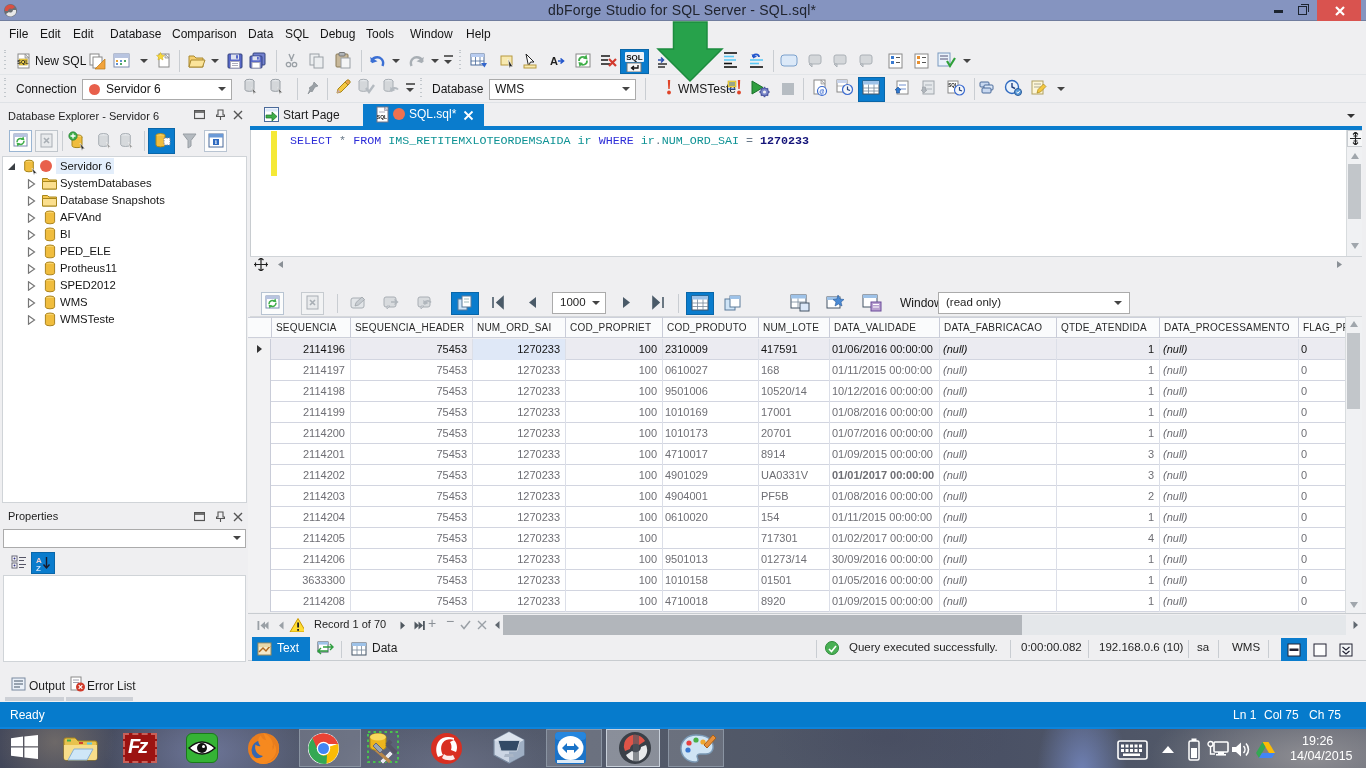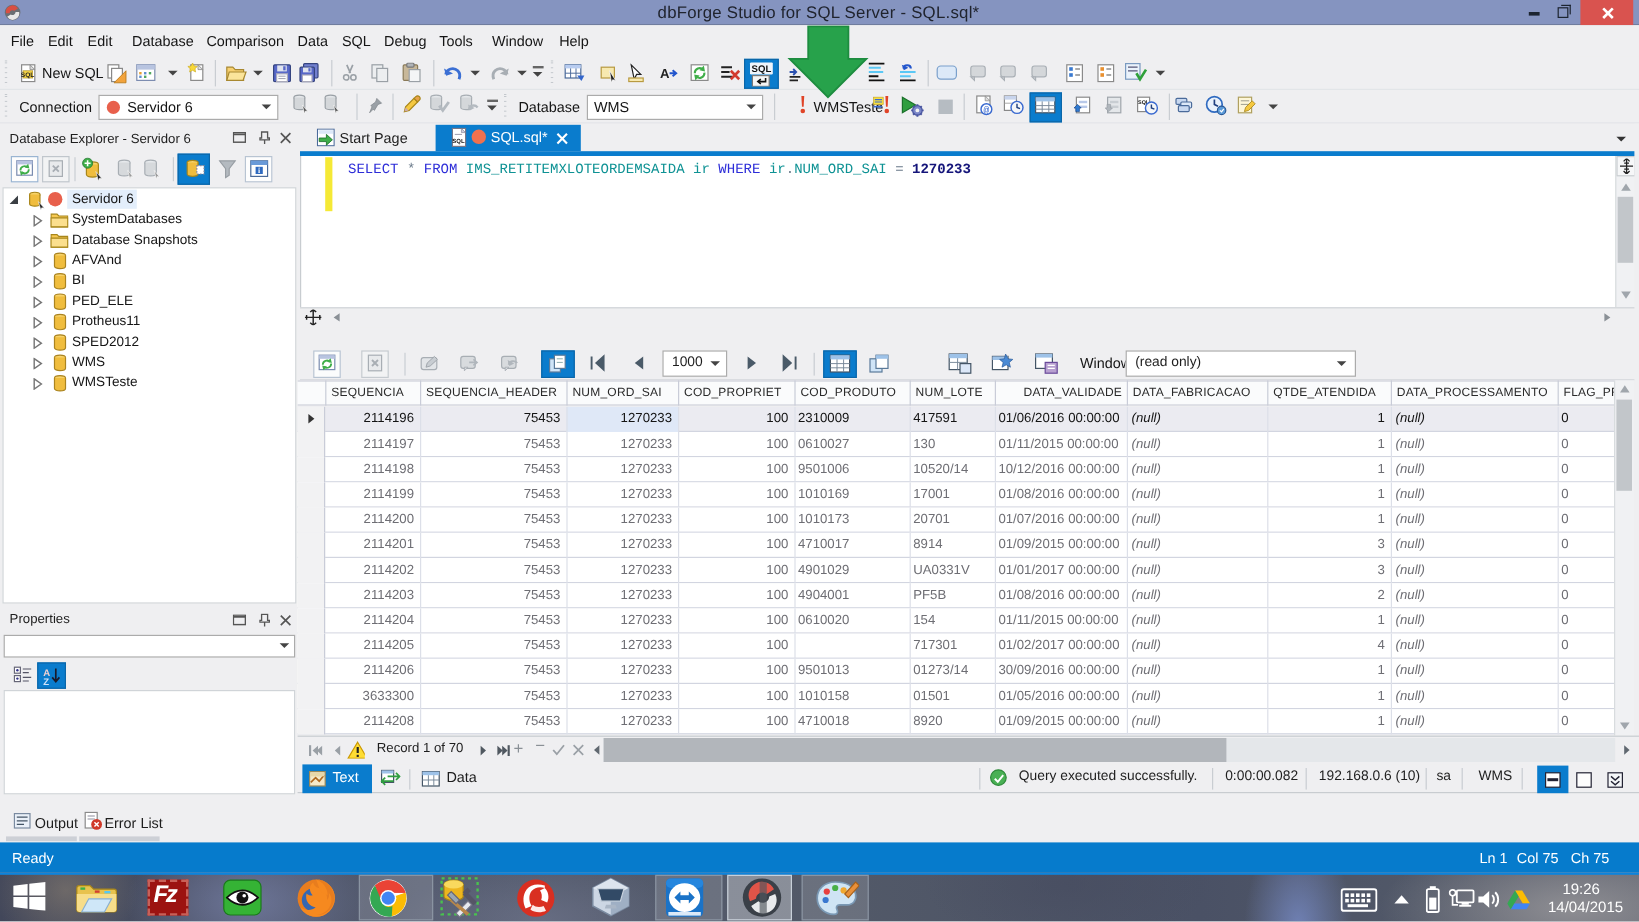--- a/index.html
+++ b/index.html
@@ -689,21 +689,21 @@
 <div class="ab txt" style="left:355px;top:322px;font-size:10px;color:#2a2a2a;font-weight:normal;letter-spacing:0.2px;">SEQUENCIA_HEADER</div>
 <div class="ab" style="left:472px;top:317px;width:1px;height:21px;background:#c9ccd8;"></div>
 <div class="ab txt" style="left:477px;top:322px;font-size:10px;color:#2a2a2a;font-weight:normal;letter-spacing:0.2px;">NUM_ORD_SAI</div>
 <div class="ab" style="left:565px;top:317px;width:1px;height:21px;background:#c9ccd8;"></div>
 <div class="ab txt" style="left:570px;top:322px;font-size:10px;color:#2a2a2a;font-weight:normal;letter-spacing:0.2px;">COD_PROPRIET</div>
 <div class="ab" style="left:662px;top:317px;width:1px;height:21px;background:#c9ccd8;"></div>
 <div class="ab txt" style="left:667px;top:322px;font-size:10px;color:#2a2a2a;font-weight:normal;letter-spacing:0.2px;">COD_PRODUTO</div>
 <div class="ab" style="left:758px;top:317px;width:1px;height:21px;background:#c9ccd8;"></div>
 <div class="ab txt" style="left:763px;top:322px;font-size:10px;color:#2a2a2a;font-weight:normal;letter-spacing:0.2px;">NUM_LOTE</div>
 <div class="ab" style="left:829px;top:317px;width:1px;height:21px;background:#c9ccd8;"></div>
-<div class="ab txt" style="left:853px;top:322px;font-size:10px;color:#2a2a2a;font-weight:normal;letter-spacing:0.2px;">DATA_VALIDADE</div>
+<div class="ab txt" style="left:834px;top:322px;font-size:10px;color:#2a2a2a;font-weight:normal;letter-spacing:0.2px;">DATA_VALIDADE</div>
 <div class="ab" style="left:939px;top:317px;width:1px;height:21px;background:#c9ccd8;"></div>
 <div class="ab txt" style="left:944px;top:322px;font-size:10px;color:#2a2a2a;font-weight:normal;letter-spacing:0.2px;">DATA_FABRICACAO</div>
 <div class="ab" style="left:1056px;top:317px;width:1px;height:21px;background:#c9ccd8;"></div>
 <div class="ab txt" style="left:1061px;top:322px;font-size:10px;color:#2a2a2a;font-weight:normal;letter-spacing:0.2px;">QTDE_ATENDIDA</div>
 <div class="ab" style="left:1159px;top:317px;width:1px;height:21px;background:#c9ccd8;"></div>
 <div class="ab txt" style="left:1164px;top:322px;font-size:10px;color:#2a2a2a;font-weight:normal;letter-spacing:0.2px;">DATA_PROCESSAMENTO</div>
 <div class="ab" style="left:1298px;top:317px;width:1px;height:21px;background:#c9ccd8;"></div>
 <div class="ab txt" style="left:1303px;top:322px;font-size:10px;color:#2a2a2a;font-weight:normal;letter-spacing:0.2px;">FLAG_PR</div>
 <div class="ab" style="left:1345px;top:317px;width:1px;height:21px;background:#c9ccd8;"></div>
 <div class="ab" style="left:248px;top:339px;width:1097px;height:21px;background:#ebebf1;border-bottom:1px solid #d2d5e0;"></div>
@@ -734,21 +734,21 @@
 <div class="ab" style="left:1159px;top:339px;width:1px;height:21px;background:#dcdfe8;"></div>
 <div class="ab" style="left:1298px;top:339px;width:1px;height:21px;background:#dcdfe8;"></div>
 <div class="ab" style="left:1345px;top:339px;width:1px;height:21px;background:#dcdfe8;"></div>
 <div class="ab" style="left:248px;top:360px;width:1097px;height:21px;background:#ffffff;border-bottom:1px solid #d2d5e0;"></div>
 <div class="ab" style="left:248px;top:360px;width:23px;height:21px;background:#f2f2f3;border-right:1px solid #c9ccd8;"></div>
 <div class="ab txt" style="left:271px;top:364px;width:74px;text-align:right;font-size:11px;color:#6e6e74;">2114197</div>
 <div class="ab txt" style="left:350px;top:364px;width:117px;text-align:right;font-size:11px;color:#6e6e74;">75453</div>
 <div class="ab txt" style="left:472px;top:364px;width:88px;text-align:right;font-size:11px;color:#6e6e74;">1270233</div>
 <div class="ab txt" style="left:565px;top:364px;width:92px;text-align:right;font-size:11px;color:#6e6e74;">100</div>
 <div class="ab txt" style="left:665px;top:364px;font-size:11px;color:#6e6e74;font-weight:normal;">0610027</div>
-<div class="ab txt" style="left:761px;top:364px;font-size:11px;color:#6e6e74;font-weight:normal;">130</div>
+<div class="ab txt" style="left:761px;top:364px;font-size:11px;color:#6e6e74;font-weight:normal;">168</div>
 <div class="ab txt" style="left:832px;top:364px;font-size:11px;color:#6e6e74;font-weight:normal;">01/11/2015 00:00:00</div>
 <div class="ab txt" style="left:943px;top:364px;font-size:11px;color:#6e6e74;font-weight:normal;font-style:italic;">(null)</div>
 <div class="ab txt" style="left:1056px;top:364px;width:98px;text-align:right;font-size:11px;color:#6e6e74;">1</div>
 <div class="ab txt" style="left:1163px;top:364px;font-size:11px;color:#6e6e74;font-weight:normal;font-style:italic;">(null)</div>
 <div class="ab txt" style="left:1301px;top:364px;font-size:11px;color:#6e6e74;font-weight:normal;">0</div>
 <div class="ab" style="left:350px;top:360px;width:1px;height:21px;background:#dcdfe8;"></div>
 <div class="ab" style="left:472px;top:360px;width:1px;height:21px;background:#dcdfe8;"></div>
 <div class="ab" style="left:565px;top:360px;width:1px;height:21px;background:#dcdfe8;"></div>
 <div class="ab" style="left:662px;top:360px;width:1px;height:21px;background:#dcdfe8;"></div>
 <div class="ab" style="left:758px;top:360px;width:1px;height:21px;background:#dcdfe8;"></div>
@@ -855,21 +855,21 @@
 <div class="ab" style="left:1298px;top:444px;width:1px;height:21px;background:#dcdfe8;"></div>
 <div class="ab" style="left:1345px;top:444px;width:1px;height:21px;background:#dcdfe8;"></div>
 <div class="ab" style="left:248px;top:465px;width:1097px;height:21px;background:#ffffff;border-bottom:1px solid #d2d5e0;"></div>
 <div class="ab" style="left:248px;top:465px;width:23px;height:21px;background:#f2f2f3;border-right:1px solid #c9ccd8;"></div>
 <div class="ab txt" style="left:271px;top:469px;width:74px;text-align:right;font-size:11px;color:#6e6e74;">2114202</div>
 <div class="ab txt" style="left:350px;top:469px;width:117px;text-align:right;font-size:11px;color:#6e6e74;">75453</div>
 <div class="ab txt" style="left:472px;top:469px;width:88px;text-align:right;font-size:11px;color:#6e6e74;">1270233</div>
 <div class="ab txt" style="left:565px;top:469px;width:92px;text-align:right;font-size:11px;color:#6e6e74;">100</div>
 <div class="ab txt" style="left:665px;top:469px;font-size:11px;color:#6e6e74;font-weight:normal;">4901029</div>
 <div class="ab txt" style="left:761px;top:469px;font-size:11px;color:#6e6e74;font-weight:normal;">UA0331V</div>
-<div class="ab txt" style="left:832px;top:469px;font-size:11px;color:#6e6e74;font-weight:normal;">01/01/2017 00:00:00</div>
+<div class="ab txt" style="left:832px;top:469px;font-size:11px;color:#6e6e74;font-weight:bold;">01/01/2017 00:00:00</div>
 <div class="ab txt" style="left:943px;top:469px;font-size:11px;color:#6e6e74;font-weight:normal;font-style:italic;">(null)</div>
 <div class="ab txt" style="left:1056px;top:469px;width:98px;text-align:right;font-size:11px;color:#6e6e74;">3</div>
 <div class="ab txt" style="left:1163px;top:469px;font-size:11px;color:#6e6e74;font-weight:normal;font-style:italic;">(null)</div>
 <div class="ab txt" style="left:1301px;top:469px;font-size:11px;color:#6e6e74;font-weight:normal;">0</div>
 <div class="ab" style="left:350px;top:465px;width:1px;height:21px;background:#dcdfe8;"></div>
 <div class="ab" style="left:472px;top:465px;width:1px;height:21px;background:#dcdfe8;"></div>
 <div class="ab" style="left:565px;top:465px;width:1px;height:21px;background:#dcdfe8;"></div>
 <div class="ab" style="left:662px;top:465px;width:1px;height:21px;background:#dcdfe8;"></div>
 <div class="ab" style="left:758px;top:465px;width:1px;height:21px;background:#dcdfe8;"></div>
 <div class="ab" style="left:829px;top:465px;width:1px;height:21px;background:#dcdfe8;"></div>

